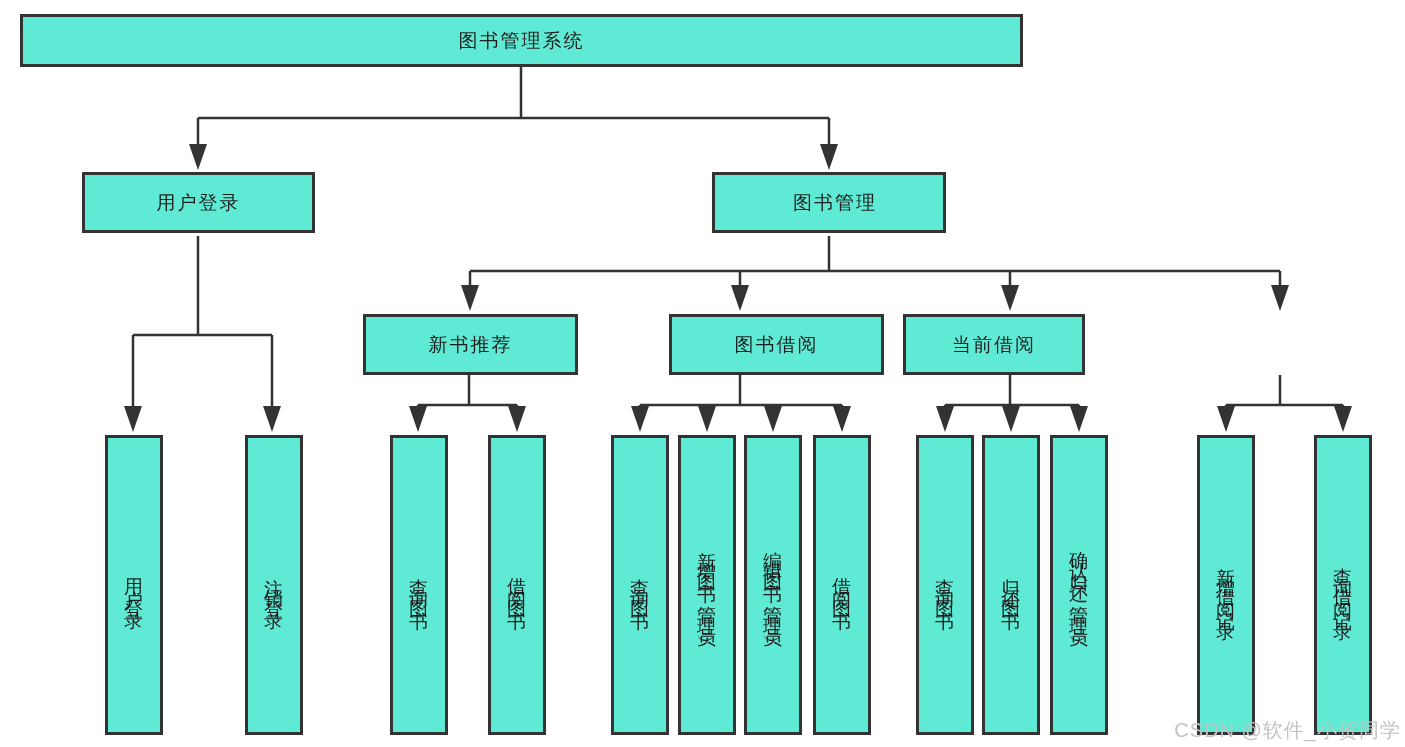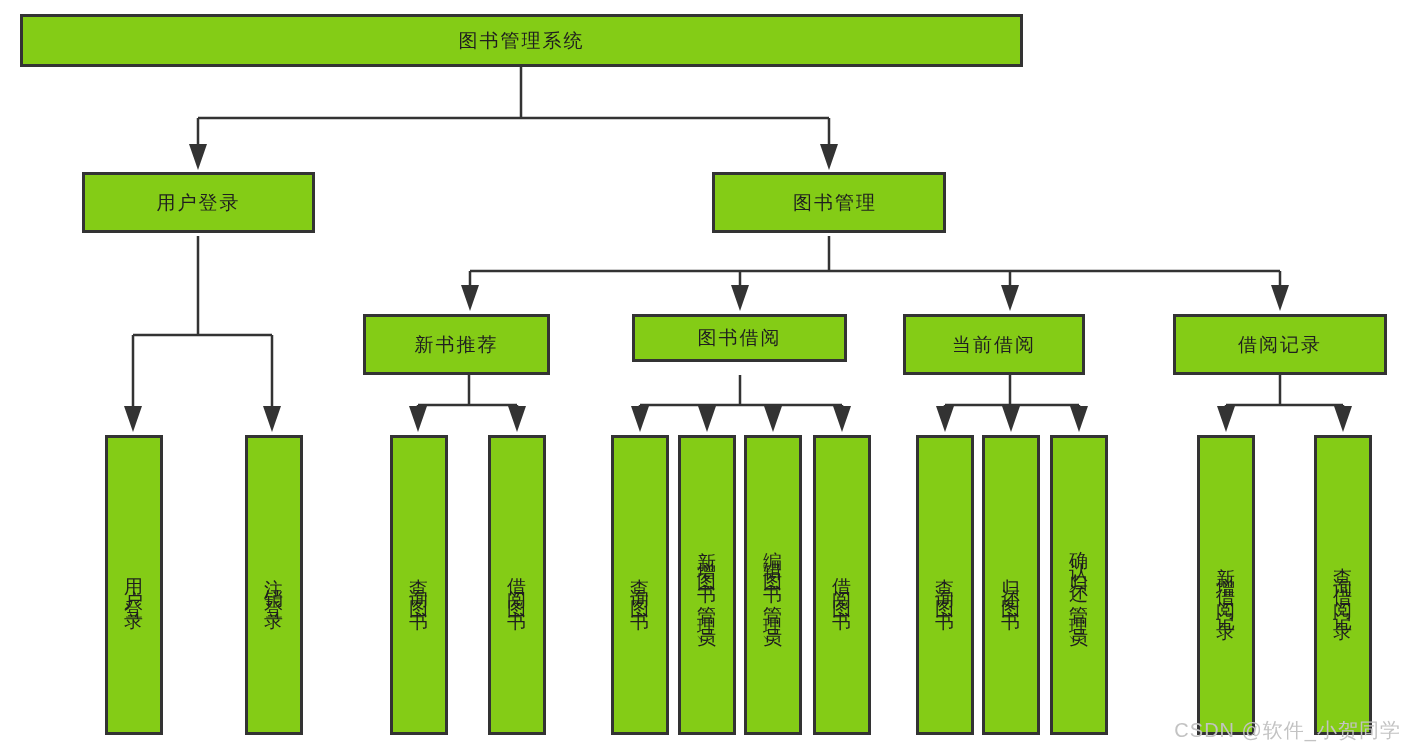--- a/index.html
+++ b/index.html
@@ -15,21 +15,21 @@
     overflow: hidden;
   }
   svg.connectors {
     position: absolute;
     left: 0; top: 0;
     width: 1405px; height: 747px;
   }
   .box {
     position: absolute;
     box-sizing: border-box;
-    background: #84cc16;
+    background: #5eead4;
     border: 3px solid #333333;
     color: #1f1f1f;
     display: flex;
     align-items: center;
     justify-content: center;
     text-align: center;
   }
   .h {
     font-size: 19px;
     letter-spacing: 2px;
@@ -42,22 +42,22 @@
     writing-mode: vertical-rl;
     text-orientation: mixed;
     font-size: 19px;
     letter-spacing: 11px;
     line-height: 1;
   }
   
   .n-root      { left: 20px;   top: 14px;  width: 1003px; height: 53px; }
   .n-userlogin { left: 82px;   top: 172px; width: 233px;  height: 61px; }
   .n-bookmgmt  { left: 712px;  top: 172px; width: 234px;  height: 61px; padding-left: 12px; }
-  .n-newrec    { left: 363px;  top: 314px; width: 187px;  height: 61px; }
-  .n-borrow    { left: 632px;  top: 314px; width: 215px;  height: 48px; }
+  .n-newrec    { left: 363px;  top: 314px; width: 215px;  height: 61px; }
+  .n-borrow    { left: 669px;  top: 314px; width: 215px;  height: 61px; }
   .n-current   { left: 903px;  top: 314px; width: 182px;  height: 61px; }
   .n-records   { left: 1173px; top: 314px; width: 214px;  height: 61px; }
 
   .l-user-login  { left: 105px;  }
   .l-logout      { left: 245px;  }
   .l-rec-query   { left: 390px;  }
   .l-rec-borrow  { left: 488px;  }
   .l-bor-query   { left: 611px;  }
   .l-bor-add     { left: 678px;  }
   .l-bor-edit    { left: 744px;  }
@@ -125,21 +125,20 @@
   </svg>
 
   <div class="box h n-root">图书管理系统</div>
 
   <div class="box h n-userlogin">用户登录</div>
   <div class="box h n-bookmgmt">图书管理</div>
 
   <div class="box h n-newrec">新书推荐</div>
   <div class="box h n-borrow">图书借阅</div>
   <div class="box h n-current">当前借阅</div>
-  <div class="box h n-records">借阅记录</div>
 
   <div class="box leaf l-user-login">用户登录</div>
   <div class="box leaf l-logout">注销登录</div>
 
   <div class="box leaf l-rec-query">查询图书</div>
   <div class="box leaf l-rec-borrow">借阅图书</div>
 
   <div class="box leaf l-bor-query">查询图书</div>
   <div class="box leaf l-bor-add">新增图书（管理员）</div>
   <div class="box leaf l-bor-edit">编辑图书（管理员）</div>

